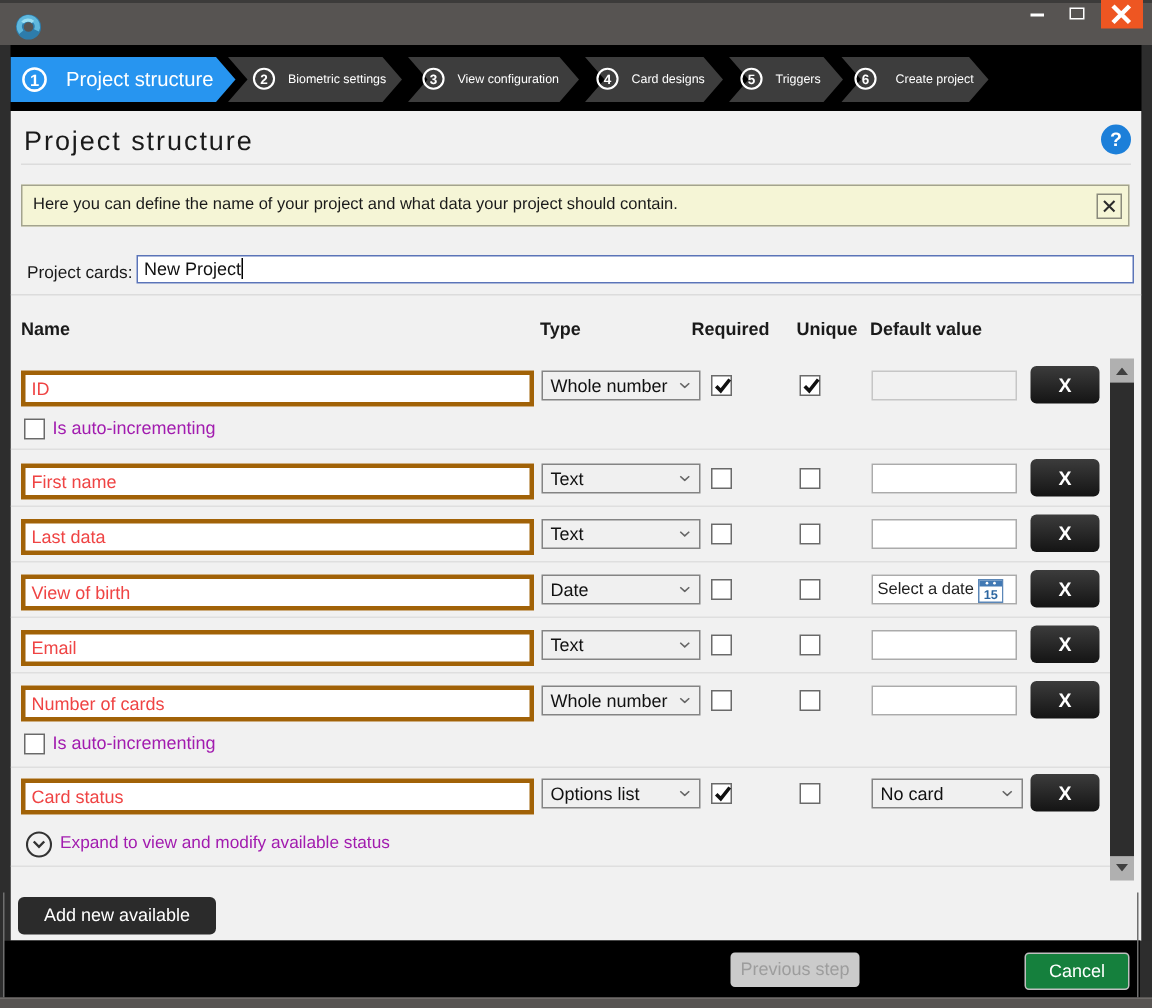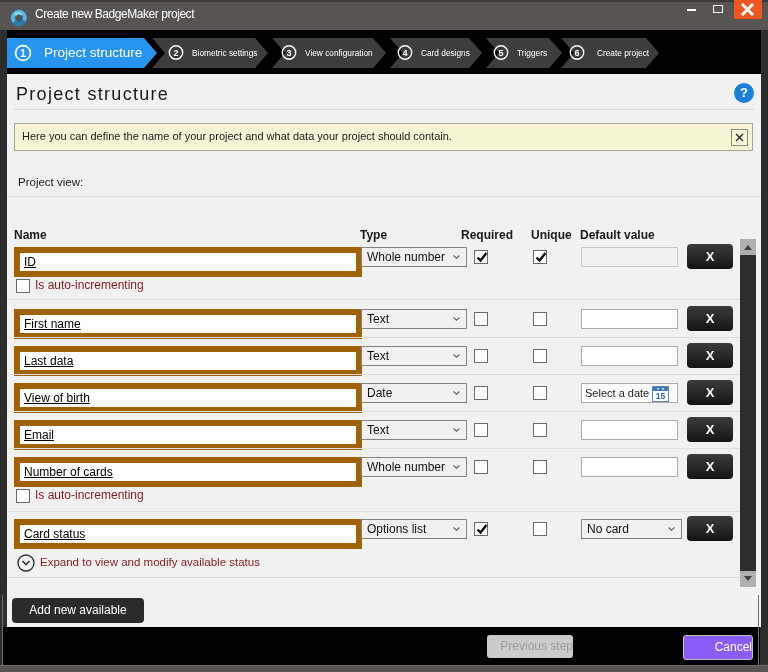--- a/index.html
+++ b/index.html
@@ -29,67 +29,66 @@
            border:1px solid #a3a38e;}
   #infotext{left:15px;top:56px;font-size:11px;color:#1a1a1a;}
   #infoclose{left:724px;top:55px;width:15px;height:15px;background:#f5f5d6;
              border:1px solid #8a8a7c;}
   #pnlabel{left:11px;top:102px;font-size:11.5px;color:#1a1a1a;}
   #pninput{left:84px;top:96px;width:659px;height:17px;background:#fff;
            border:1px solid #5b74b8;font-size:12px;color:#111;padding:0 0 0 4px;line-height:17px;}
   #pnline{left:0px;top:122px;width:754px;height:1px;background:#dcdcdc;}
 
   
-  .hdr{font-size:12px;font-weight:bold;color:#1a1a1a;margin-top:16px;}
-
-  .nameinput{width:332px;height:18px;background:#fff;border:6px solid #a16207;
-             font-size:12px;color:#000000;padding:0 0 0 4px;line-height:18px;text-decoration:underline;}
+  .hdr{font-size:12px;font-weight:bold;color:#1a1a1a;}
+
+  .nameinput{width:332px;height:18px;background:#fff;border:3px solid #a16207;
+             font-size:12px;color:#ef4444;padding:0 0 0 4px;line-height:18px;}
   .combo{width:99px;height:18px;background:#f0f0f0;border:1px solid #848484;
          font-size:12px;color:#111;padding:0 0 0 5px;line-height:18px;}
   .combo .chev{position:absolute;right:6px;top:7px;line-height:0;}
   .combo .chev svg{display:block;}
   .cb{width:12px;height:12px;background:#fff;border:1px solid #6a6a6a;}
   .definput{width:95px;height:18px;background:#fff;border:1px solid #ababab;}
   .definput.dis{background:#f1f1f1;border:1px solid #c6c6c6;}
   .xbtn{width:46px;height:25px;background:linear-gradient(#3c3c3c,#141414);
         border-radius:4px;color:#fff;font-size:13px;font-weight:bold;
         text-align:center;line-height:25px;}
   .sep{left:0px;width:737px;height:1px;background:#dfdfdf;}
-  .cblabel{font-size:12px;color:#7f1d1d;}
+  .cblabel{font-size:12px;color:#a21caf;}
 
   
   #sb{left:733px;top:165px;width:16px;height:348px;}
   #sb-up{left:0;top:0;width:16px;height:16px;background:#b0b0b0;}
   #sb-thumb{left:0;top:16px;width:16px;height:316px;background:#2d2d2d;}
   #sb-dn{left:0;top:332px;width:16px;height:16px;background:#b0b0b0;}
 
   #addbtn{left:5px;top:524px;width:132px;height:25px;background:#2b2b2b;border-radius:4px;
           color:#fff;font-size:12px;text-align:center;line-height:25px;}
 
   
   #botbar{left:2px;top:627px;width:758px;height:38px;background:#000;}
-  .bbtn{top:8px;height:23px;border-radius:3px;font-size:12px;text-align:right;line-height:23px;}
+  .bbtn{top:8px;height:23px;border-radius:3px;font-size:12px;text-align:center;line-height:23px;}
   #prevbtn{left:485px;width:86px;background:#cbcbcb;color:#9d9d9d;}
   #nextbtn{left:582px;width:89px;background:#1e1e1e;border:1px solid #c0c0c0;color:#fff;}
-  #cancelbtn{left:681px;width:68px;background:#8b5cf6;border:1px solid #c0c0c0;color:#fff;}
+  #cancelbtn{left:681px;width:68px;background:#15803d;border:1px solid #c0c0c0;color:#fff;}
 
   #botstrip{left:0;top:665px;width:768px;height:7px;background:#575452;border-top:1px solid #6e6b69;box-sizing:border-box;}
   #lborder{left:0;top:30px;width:7px;height:597px;background:#2d2d2d;}
   #rborder{left:761px;top:30px;width:7px;height:597px;background:#2d2d2d;}
 </style>
 </head>
 <body>
 <div id="win">
   <div id="titlebar" class="abs"></div>
   <svg class="abs" style="left:10px;top:9px" width="18" height="18" viewBox="0 0 18 18">
     <circle cx="9" cy="9" r="5.8" fill="none" stroke="#2d7cab" stroke-width="5.2"></circle>
     <path d="M 4.2 12.5 A 6 6 0 1 1 14.3 11.3" fill="none" stroke="#5fb8dd" stroke-width="3.6"></path>
     <path d="M 5 6 A 5 5 0 0 1 12 5.6" fill="none" stroke="#9adef2" stroke-width="2.2"></path>
   </svg>
-  <div id="titletext" class="abs">Create new BadgeMaker project</div>
   <div id="btn-min" class="abs"></div>
   <div id="btn-max" class="abs"></div>
   <div id="btn-close" class="abs"></div>
   <svg class="abs" style="left:740px;top:2px" width="15" height="15" viewBox="0 0 15 15">
     <path d="M2 2 L13 13 M13 2 L2 13" stroke="#fff" stroke-width="3"></path>
   </svg>
 
   <div id="stepbar" class="abs">
     <svg width="768" height="44" viewBox="0 0 768 44">
       <g>
@@ -131,21 +130,22 @@
     <div id="heading" class="abs">Project structure</div>
     <div id="headline" class="abs"></div>
     <div id="help" class="abs">?</div>
     <div id="infobar" class="abs"></div>
     <div id="infotext" class="abs">Here you can define the name of your project and what data your project should contain.</div>
     <div id="infoclose" class="abs">
         <svg width="15" height="15" viewBox="0 0 15 15" style="display:block">
           <path d="M4 4 L11 11 M11 4 L4 11" stroke="#2b2b2b" stroke-width="1.4"></path>
         </svg>
       </div>
-    <div id="pnlabel" class="abs">Project view:</div>
+    <div id="pnlabel" class="abs">Project cards:</div>
+    <div id="pninput" class="abs">New Project<span style="border-left:1px solid #000">​</span></div>
     <div id="pnline" class="abs"></div>
     <div id="rows">
         <div class="abs hdr" style="left:7px;top:138px">Name</div>
         <div class="abs hdr" style="left:353px;top:138px">Type</div>
         <div class="abs hdr" style="left:454px;top:138px">Required</div>
         <div class="abs hdr" style="left:524px;top:138px">Unique</div>
         <div class="abs hdr" style="left:573px;top:138px">Default value</div>
         <div class="abs nameinput" style="left:7px;top:173px">ID</div>
         <div class="abs combo" style="left:354px;top:173px">Whole number<span class="chev">
             <svg width="7" height="4" viewBox="0 0 7 4">

